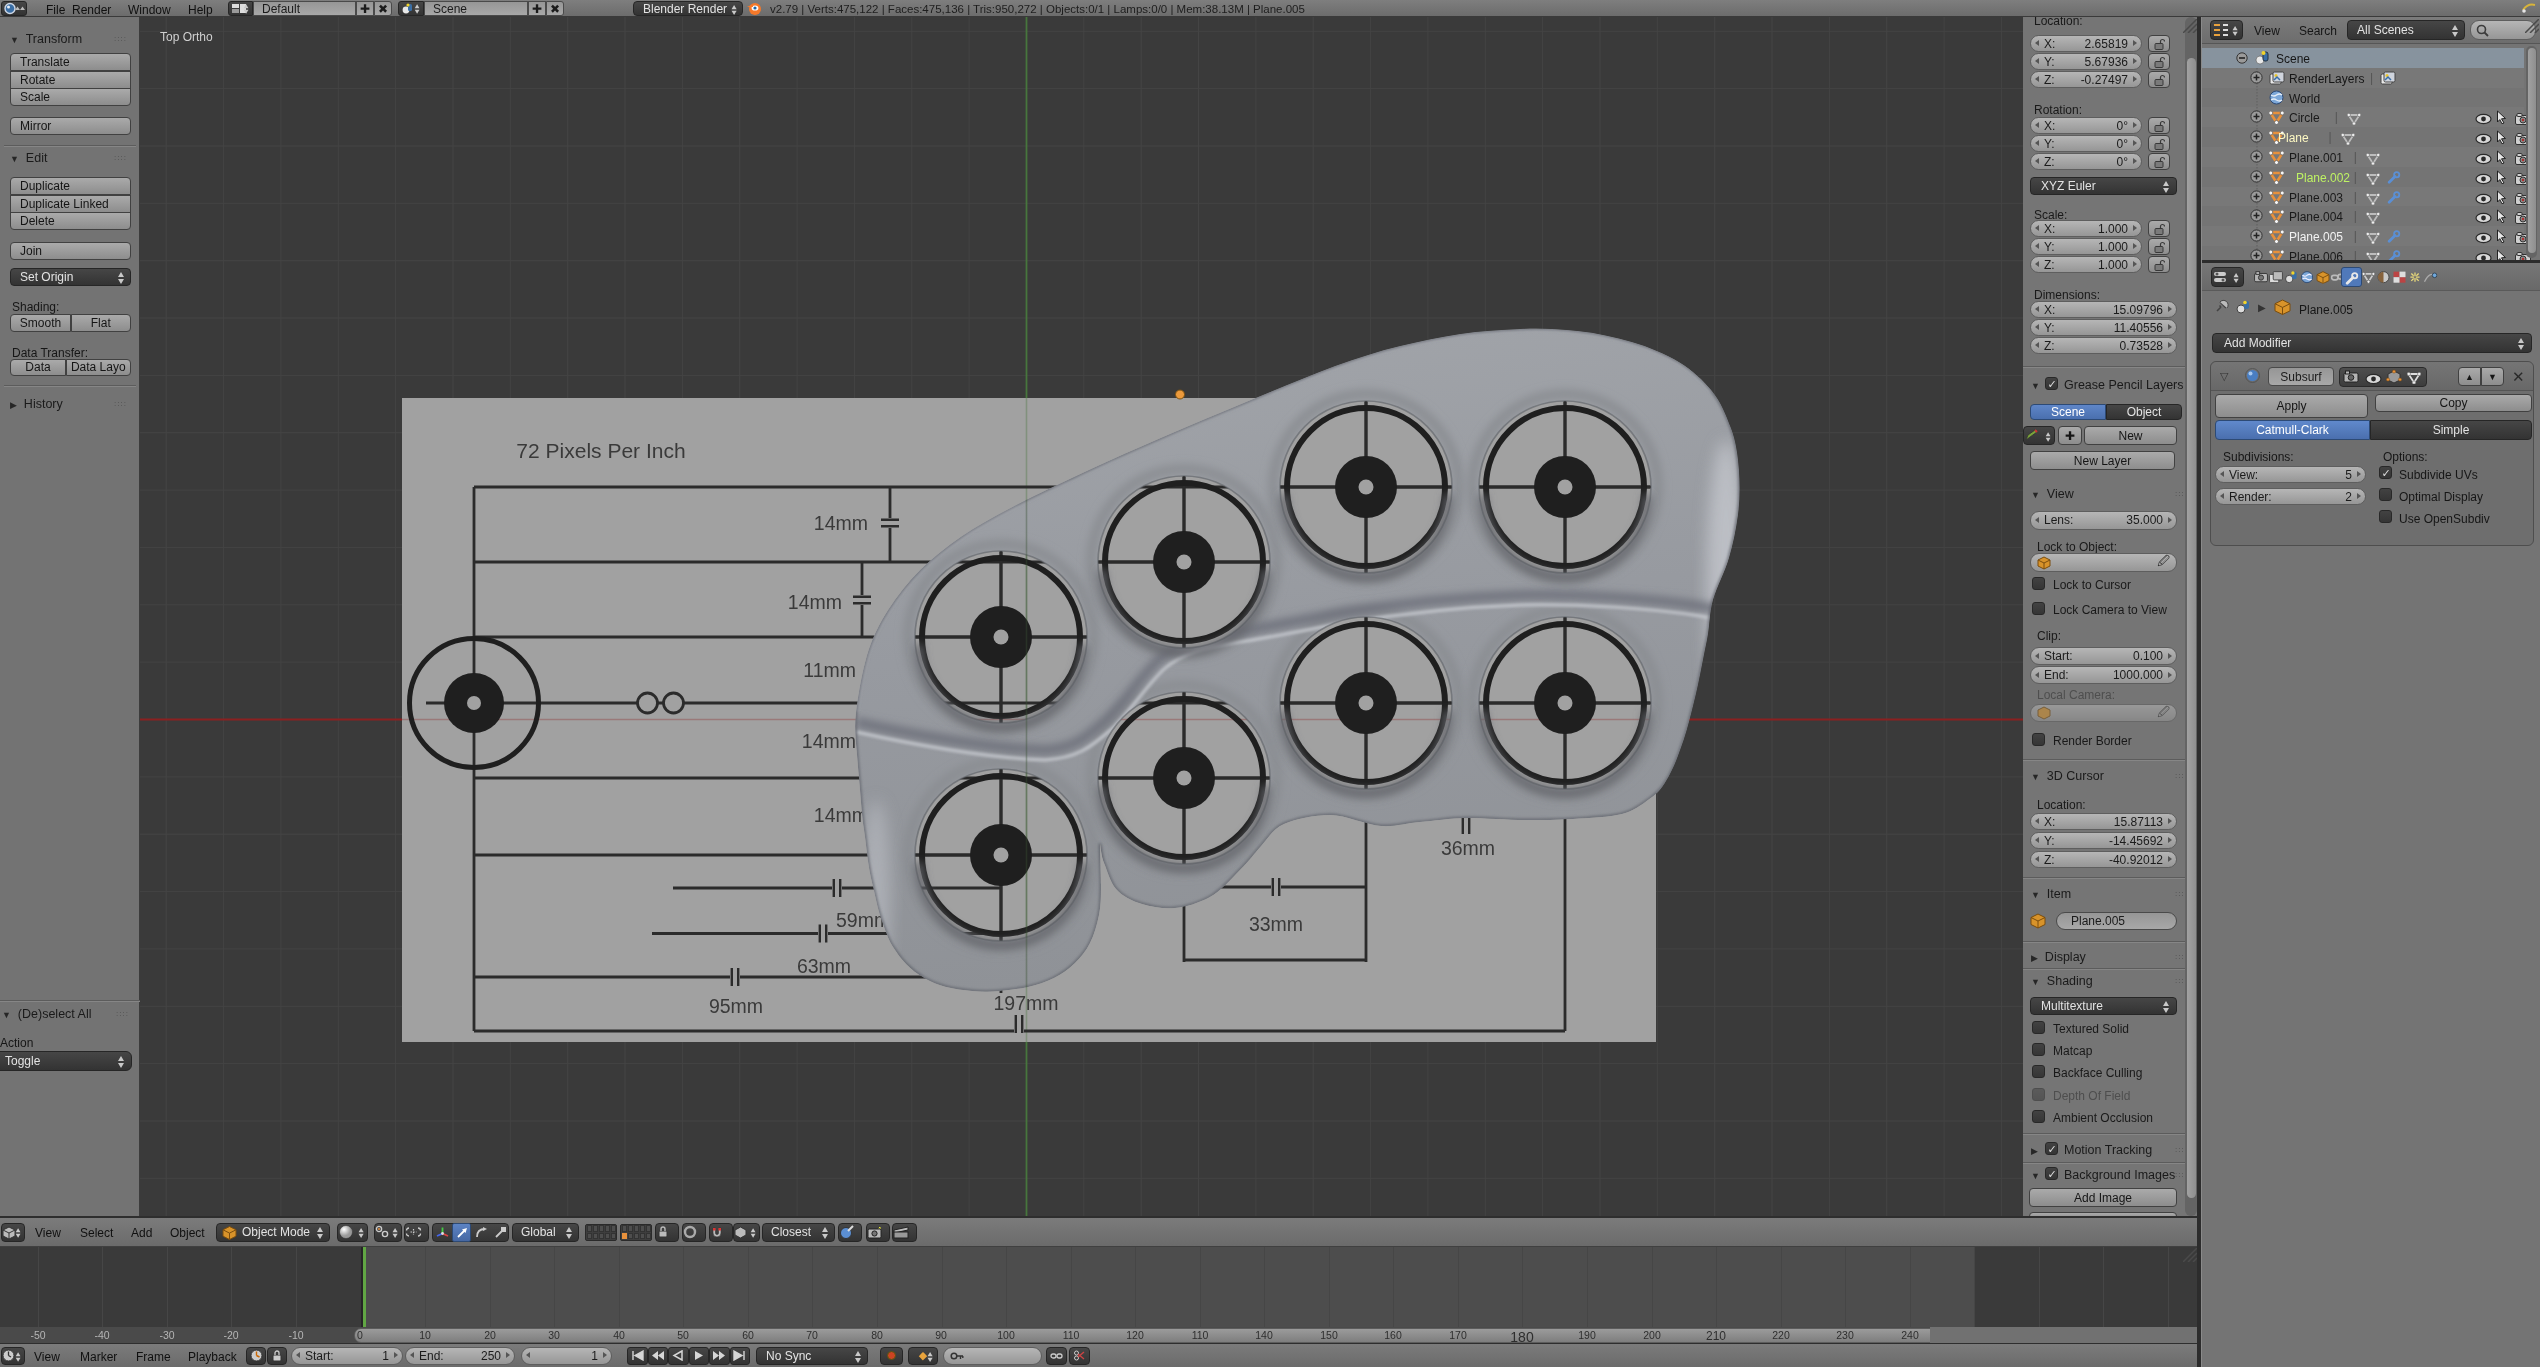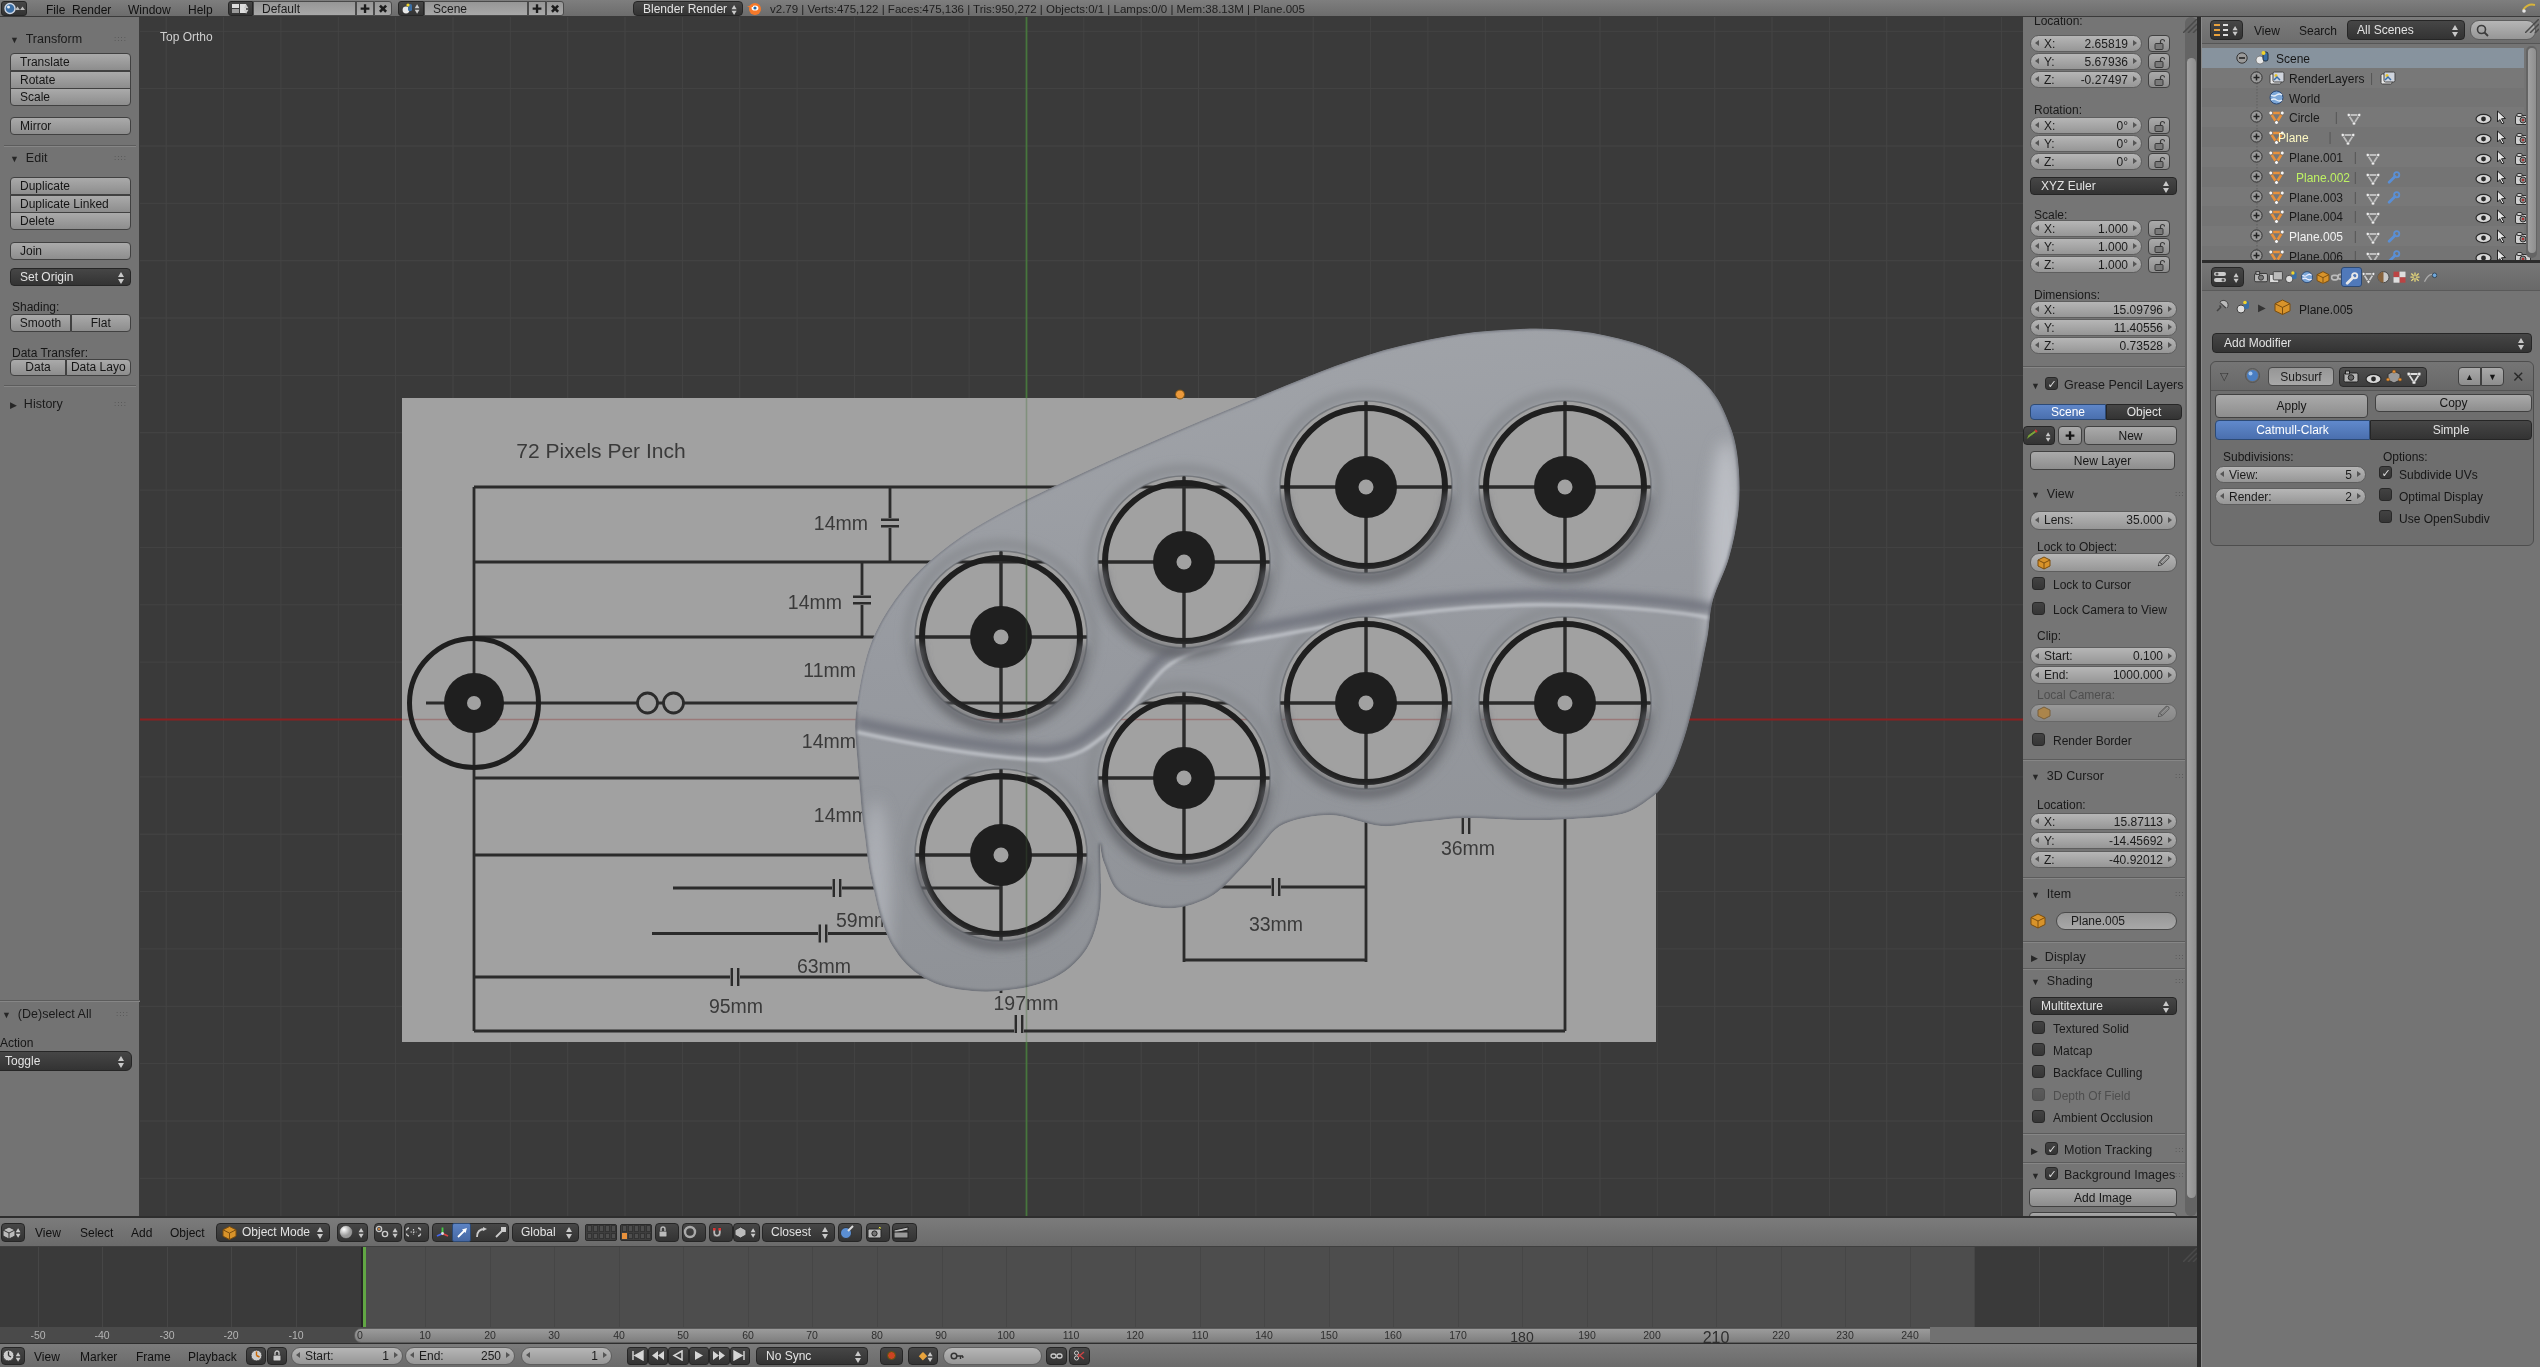--- a/index.html
+++ b/index.html
@@ -1135,21 +1135,21 @@
     <div class="t" style="left:1071px;top:3px;font-size:10.5px;color:#2e2e2e;transform:translateX(-50%)">110</div>
     <div class="t" style="left:1135px;top:3px;font-size:10.5px;color:#2e2e2e;transform:translateX(-50%)">120</div>
     <div class="t" style="left:1200px;top:3px;font-size:10.5px;color:#2e2e2e;transform:translateX(-50%)">110</div>
     <div class="t" style="left:1264px;top:3px;font-size:10.5px;color:#2e2e2e;transform:translateX(-50%)">140</div>
     <div class="t" style="left:1329px;top:3px;font-size:10.5px;color:#2e2e2e;transform:translateX(-50%)">150</div>
     <div class="t" style="left:1393px;top:3px;font-size:10.5px;color:#2e2e2e;transform:translateX(-50%)">160</div>
     <div class="t" style="left:1458px;top:3px;font-size:10.5px;color:#2e2e2e;transform:translateX(-50%)">170</div>
     <div class="t" style="left:1522px;top:3px;font-size:14px;color:#2e2e2e;transform:translateX(-50%)">180</div>
     <div class="t" style="left:1587px;top:3px;font-size:10.5px;color:#2e2e2e;transform:translateX(-50%)">190</div>
     <div class="t" style="left:1652px;top:3px;font-size:10.5px;color:#2e2e2e;transform:translateX(-50%)">200</div>
-    <div class="t" style="left:1716px;top:3px;font-size:16px;color:#2e2e2e;transform:translateX(-50%)">210</div>
+    <div class="t" style="left:1716px;top:3px;font-size:12px;color:#2e2e2e;transform:translateX(-50%)">210</div>
     <div class="t" style="left:1781px;top:3px;font-size:10.5px;color:#2e2e2e;transform:translateX(-50%)">220</div>
     <div class="t" style="left:1845px;top:3px;font-size:10.5px;color:#2e2e2e;transform:translateX(-50%)">230</div>
     <div class="t" style="left:1910px;top:3px;font-size:10.5px;color:#2e2e2e;transform:translateX(-50%)">240</div>
     <div class="t" style="left:1974px;top:3px;font-size:10.5px;color:#2e2e2e;transform:translateX(-50%)">250</div>
     <div class="t" style="left:2039px;top:3px;font-size:10.5px;color:#2e2e2e;transform:translateX(-50%)">260</div>
     <div class="t" style="left:2103px;top:3px;font-size:10.5px;color:#2e2e2e;transform:translateX(-50%)">270</div>
     <div class="t" style="left:2168px;top:3px;font-size:10.5px;color:#2e2e2e;transform:translateX(-50%)">280</div>
   </div>
 <div class="ab" style="left:0;top:1343px;width:2197px;height:24px;background:linear-gradient(#7b7b7b,#6b6b6b);border-top:1px solid #2e2e2e">
     <div class="btnD" style="left:1px;top:2.5px;width:24px;height:18px">

